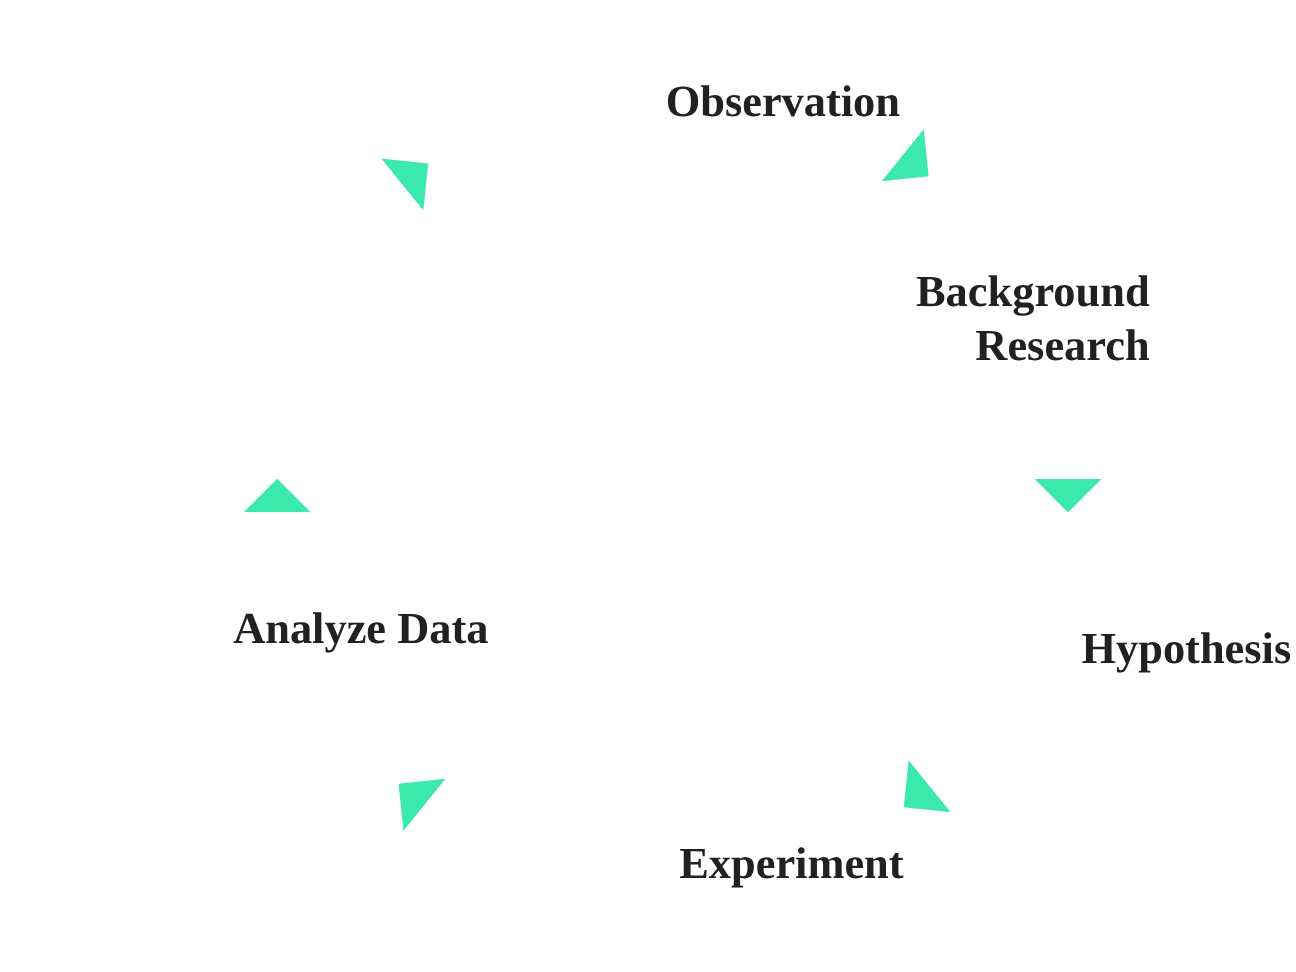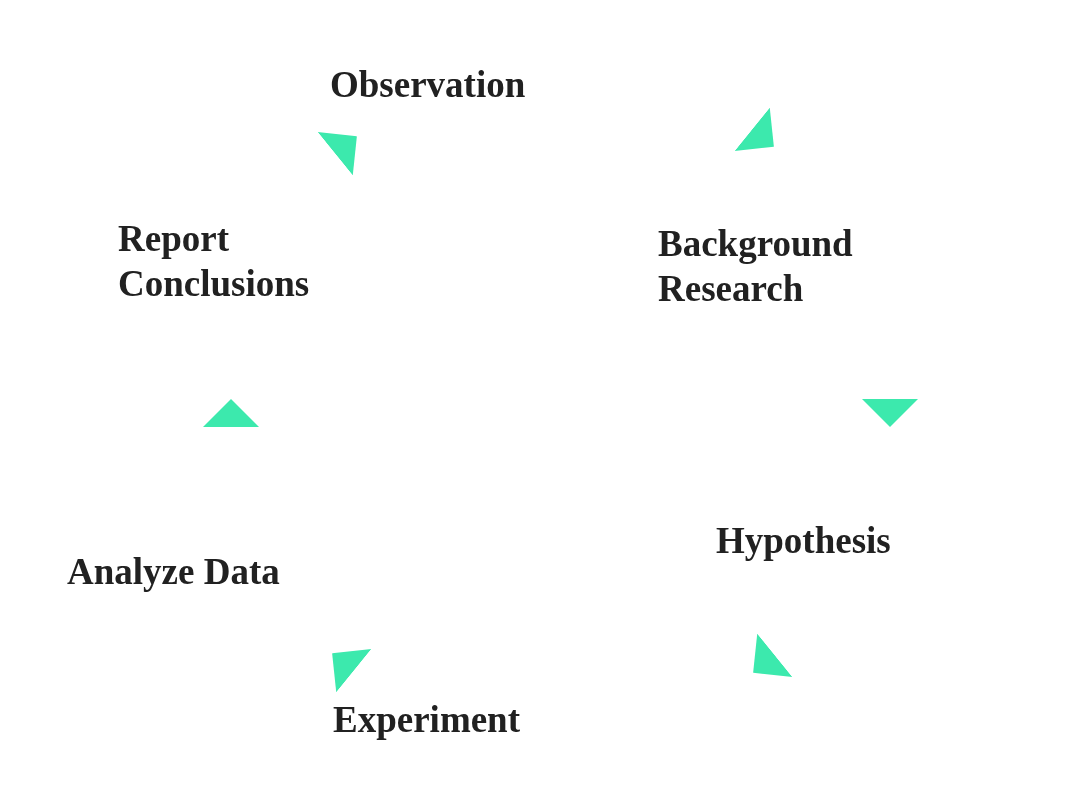--- a/index.html
+++ b/index.html
@@ -19,27 +19,27 @@
     height: 810px;
     background: var(--bg, #ffffff);
   }
   .step {
     position: absolute;
     transform: translate(-50%, -50%);
     font-weight: 700;
     font-size: 37px;
     line-height: 1.22;
     color: var(--text, #212121);
-    text-align: left;
+    text-align: right;
   }
   #step-observation { left: 540px; top: 85px;  width: 420px; }
   #step-background  { left: 808px; top: 266px; width: 300px; }
   #step-hypothesis  { left: 896px; top: 541px; width: 360px; }
   #step-experiment  { left: 543px; top: 720px; width: 420px; }
-  #step-analyze     { left: 237px; top: 572px; width: 340px; }
+  #step-analyze     { left: 237px; top: 524px; width: 340px; }
   #step-report      { left: 254px; top: 261px; width: 272px; }
 
   .arrow {
     position: absolute;
     width: 56px;
     height: 28px;
     background: var(--arrow, #3ce9ad);
     clip-path: polygon(50% 0%, 100% 100%, 0% 100%);
   }
   
@@ -58,21 +58,20 @@
   <div class="step" id="step-observation">Observation</div>
 
   <div class="step" id="step-background">Background Research</div>
 
   <div class="step" id="step-hypothesis">Hypothesis</div>
 
   <div class="step" id="step-experiment">Experiment</div>
 
   <div class="step" id="step-analyze">Analyze Data</div>
 
-  <div class="step" id="step-report">Report Conclusions</div>
 
   <div class="arrow" id="arrow-1"></div>
 
   <div class="arrow" id="arrow-2"></div>
 
   <div class="arrow" id="arrow-3"></div>
 
   <div class="arrow" id="arrow-4"></div>
 
   <div class="arrow" id="arrow-5"></div>

